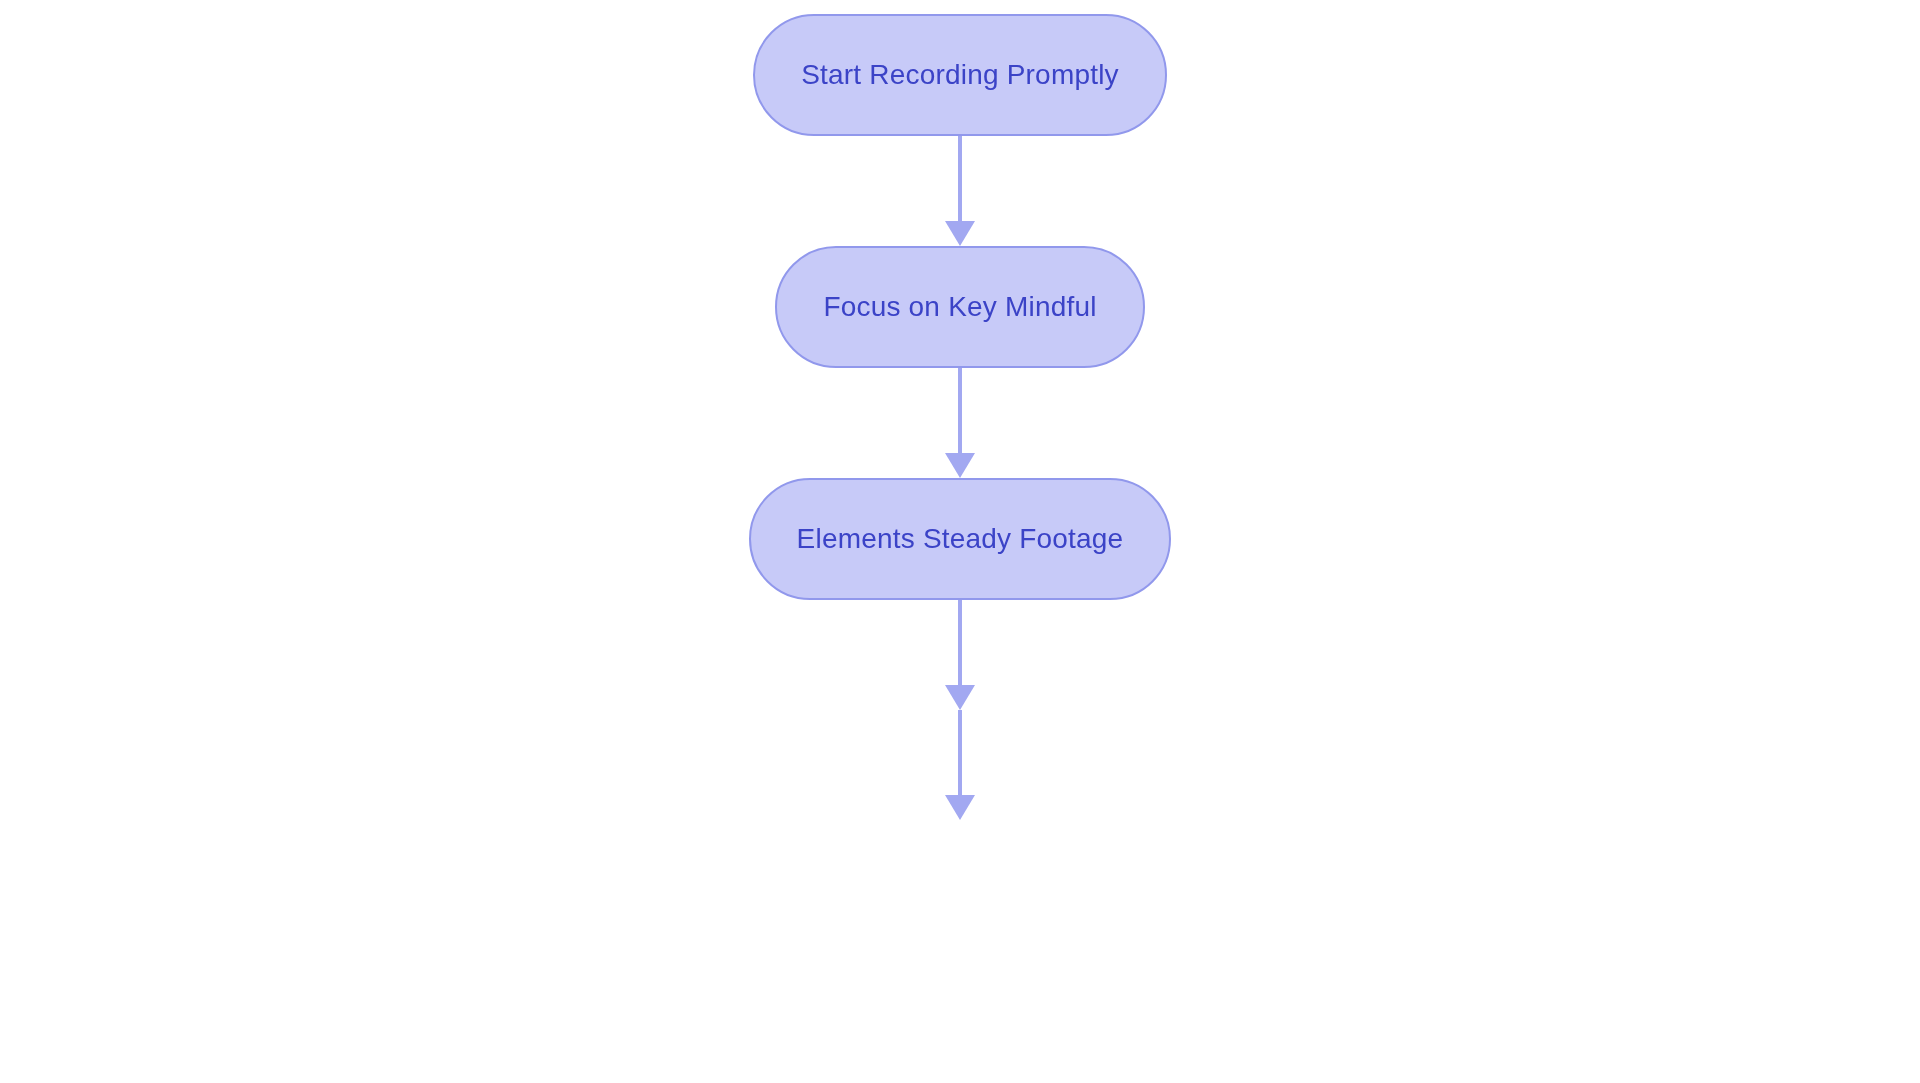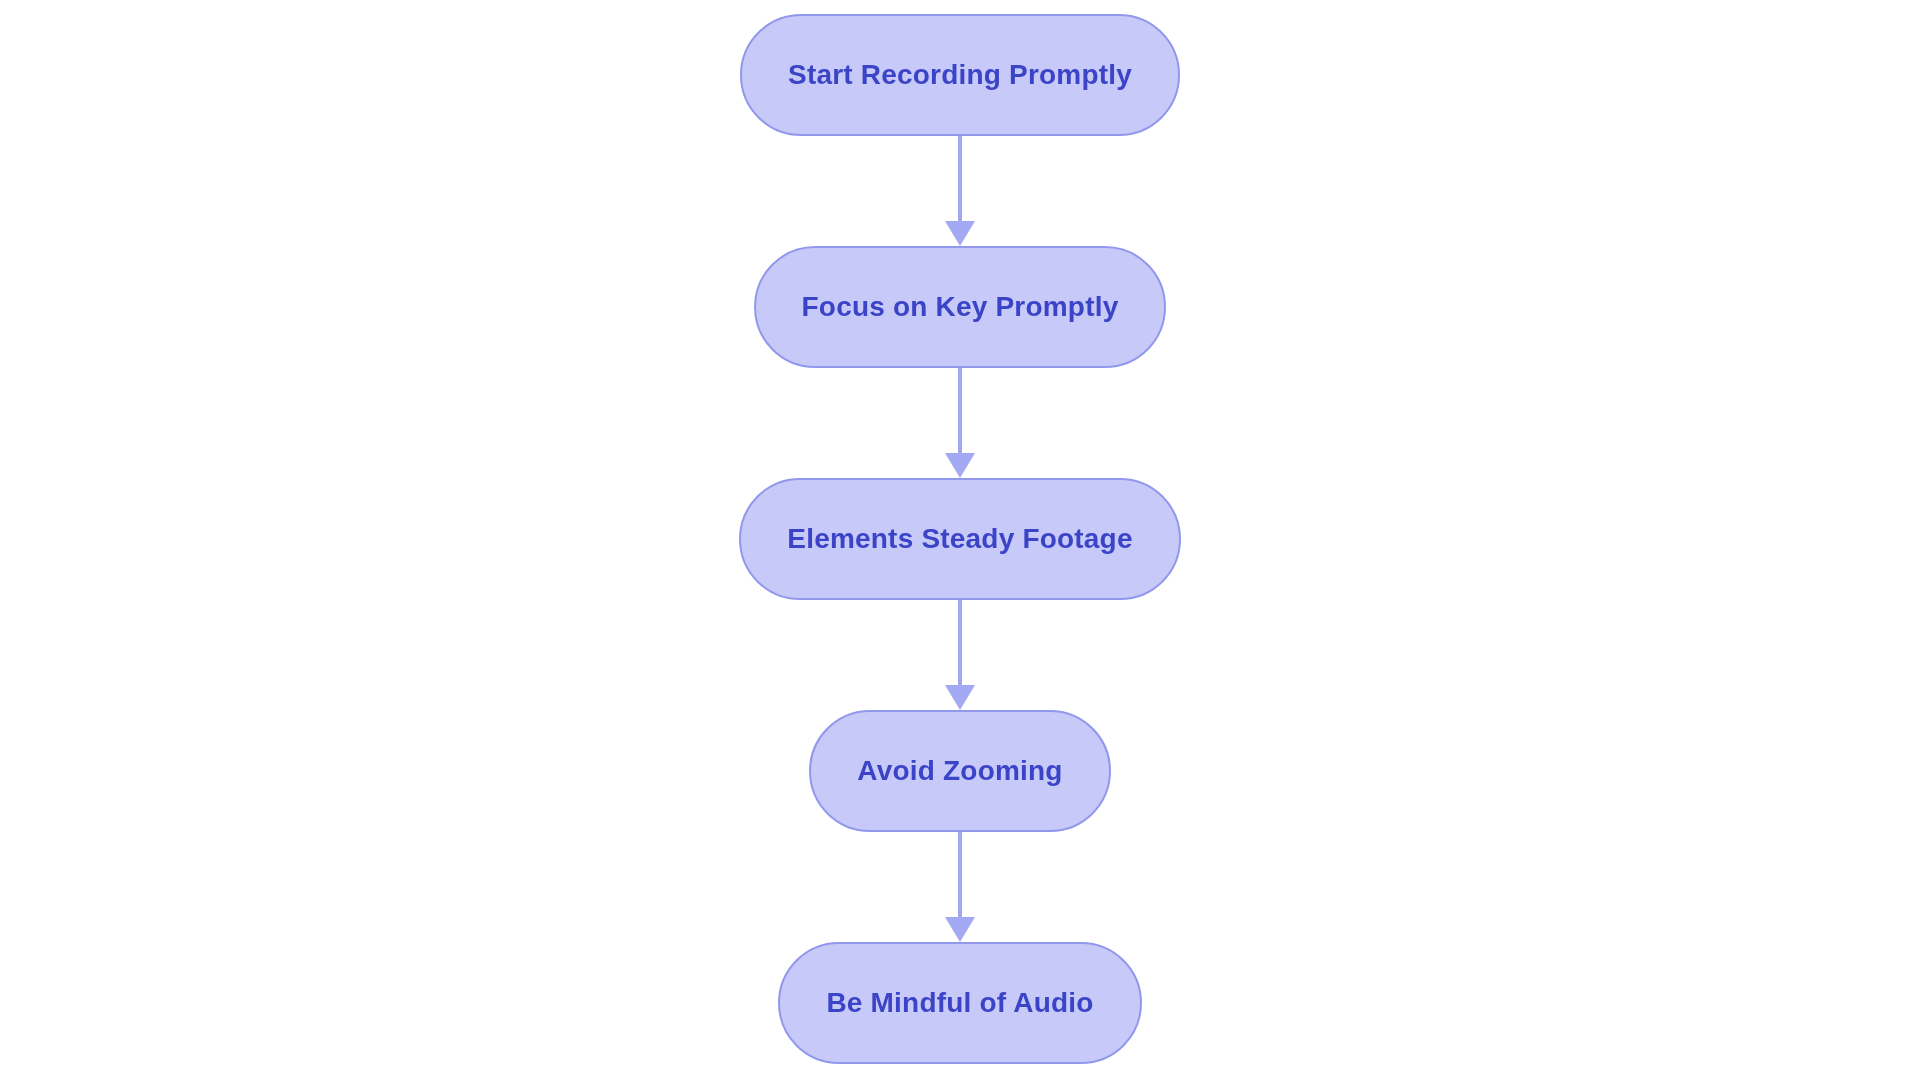--- a/index.html
+++ b/index.html
@@ -15,21 +15,20 @@
   .canvas {
     position: relative;
     width: 1920px;
     height: 1083px;
     background: var(--bg, #ffffff);
     display: flex;
     flex-direction: column;
     align-items: center;
     padding-top: 14px;
     box-sizing: border-box;
-    font-weight: bold;
   }
 
   .node {
     background: var(--node-fill, #c7caf8);
     border: 2px solid var(--node-border, #9198ec);
     border-radius: 62px;
     height: 122px;
     min-width: 240px;
     padding: 0 46px;
     display: flex;
@@ -78,43 +77,37 @@
   <div class="node">
     <span class="node-label">Start Recording Promptly</span>
   </div>
 
   <div class="arrow">
     <div class="arrow-line"></div>
     <div class="arrow-head"></div>
   </div>
 
   <div class="node">
-    <span class="node-label">Focus on Key Promptly</span>
+    <span class="node-label">Focus on Key Mindful</span>
   </div>
 
   <div class="arrow">
     <div class="arrow-line"></div>
     <div class="arrow-head"></div>
   </div>
 
   <div class="node">
     <span class="node-label">Elements Steady Footage</span>
   </div>
 
   <div class="arrow">
     <div class="arrow-line"></div>
     <div class="arrow-head"></div>
   </div>
 
-  <div class="node">
-    <span class="node-label">Avoid Zooming</span>
-  </div>
 
   <div class="arrow">
     <div class="arrow-line"></div>
     <div class="arrow-head"></div>
   </div>
 
-  <div class="node">
-    <span class="node-label">Be Mindful of Audio</span>
-  </div>
 
 </div>
 
 </body></html>

